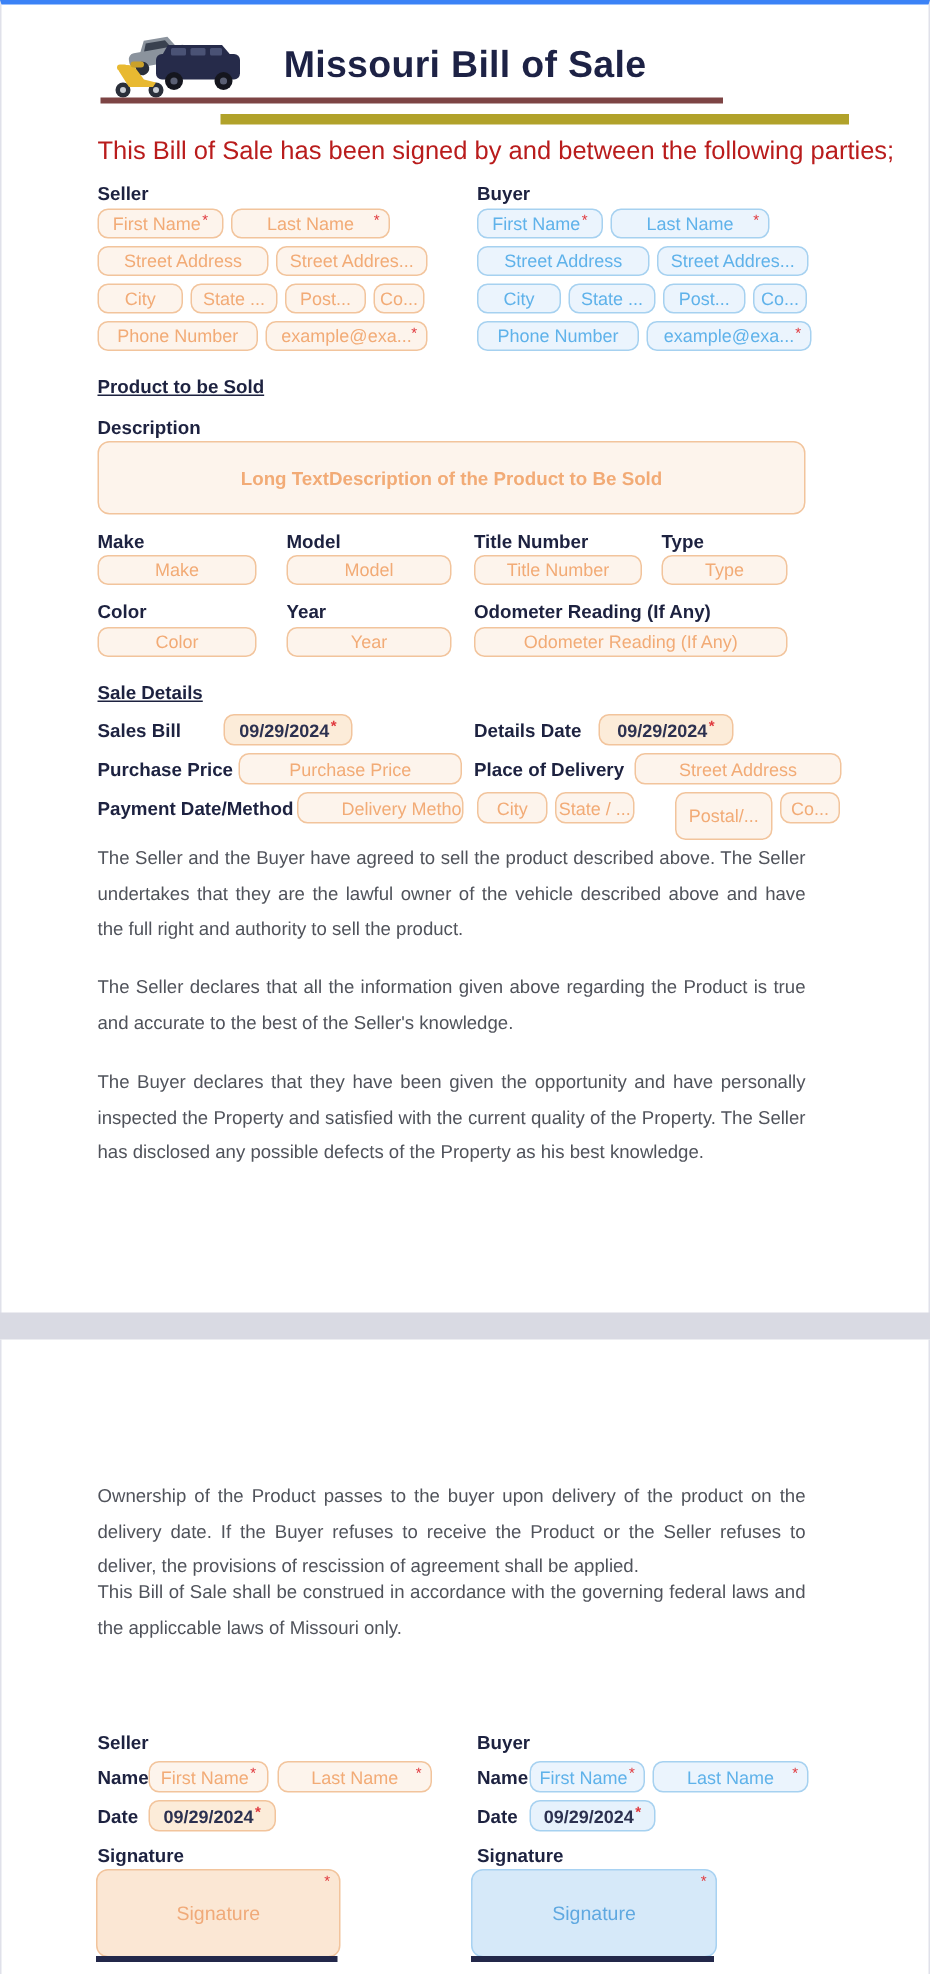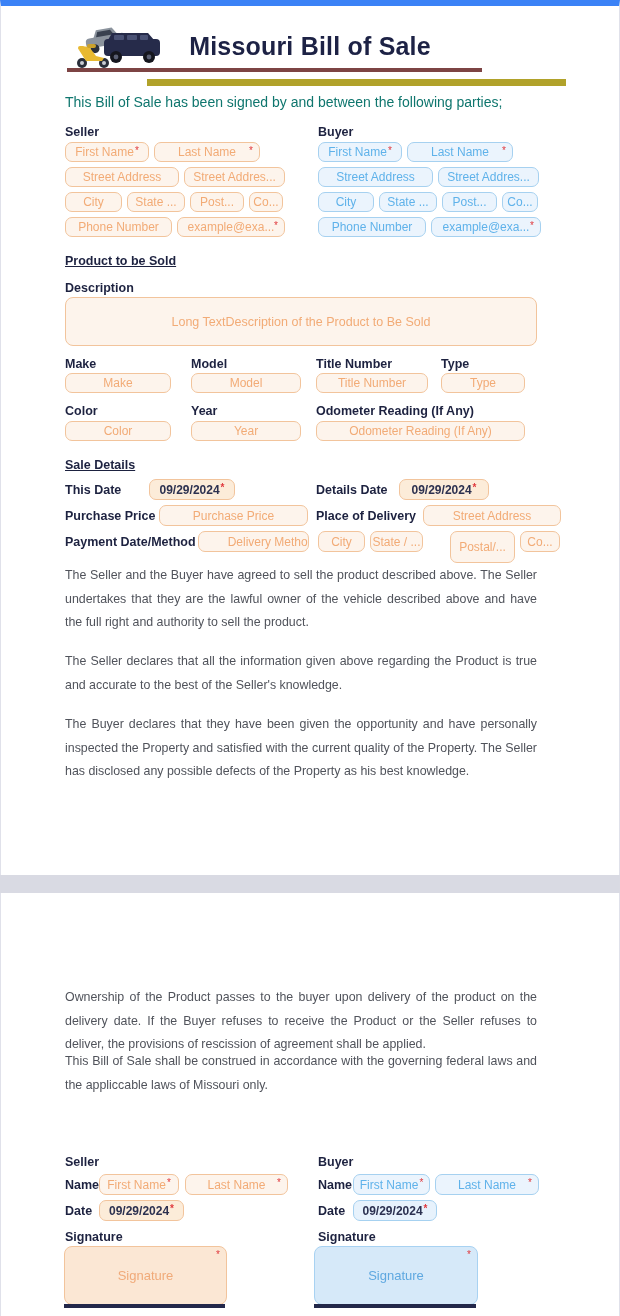--- a/index.html
+++ b/index.html
@@ -5,51 +5,51 @@
   html,body{margin:0;padding:0;background:#eceef2;}
   .canvas{
     position:relative;width:620px;height:1316px;margin:0 auto;
     background:#d9dae3;font-family:"Liberation Sans",sans-serif;
     overflow:hidden;
   }
   .page{
     position:absolute;left:0;width:618px;background:#ffffff;
     border-left:1px solid #e0e1ea;border-right:1px solid #e0e1ea;
   }
-  #page1{top:0;height:875px;border-top:6px solid #3b82f6;}
+  #page1{top:0;height:875px;border-top:3px solid #3b82f6;}
   #page2{top:893px;height:423px;}
   .pagebreak{position:absolute;top:875px;left:0;width:620px;height:18px;background:#d9dae3;}
 
   .abs{position:absolute;box-sizing:border-box;}
   .title{
     left:0;right:0;top:26px;text-align:center;
     font-size:25px;font-weight:700;color:#1d2245;letter-spacing:.2px;
   }
   .bar-maroon{left:66px;top:62px;width:415px;height:4px;background:#7d4444;}
   .bar-olive{left:146px;top:73px;width:419px;height:7px;background:#b1a22a;}
 
-  .body-text{font-size:14px;color:#0f766e;}
+  .body-text{font-size:17px;color:#b91c1c;}
   .para{left:64px;width:472px;text-align:justify;line-height:23.5px;font-size:12.4px;color:#50535b;}
   .lbl{font-size:12.5px;font-weight:700;color:#1d2240;white-space:nowrap;}
   .heading{text-decoration:underline;}
 
   .fld{
     box-sizing:border-box;height:20px;border-radius:7px;
     border:1.5px solid #f2c49c;background:#fdf4ec;color:#f2ab76;
     font-size:12px;display:flex;align-items:center;justify-content:center;
     white-space:nowrap;overflow:hidden;position:absolute;
   }
   .fld.blue{border-color:#a6d1f0;background:#ebf4fd;color:#5fb2ea;}
   .fld.date{background:#fcecd9;color:#2c3150;font-weight:700;}
   .fld.date.blue{background:#e7f2fc;color:#2c3150;}
   .req{color:#e0393e;font-size:10px;line-height:1;align-self:flex-start;margin-top:3px;margin-left:1px;}
   .req.corner{position:absolute;top:3px;right:6px;margin:0;}
   .textarea{
     border-radius:8px;border:1.5px solid #f2c49c;background:#fdf4ec;color:#f2ab76;
-    font-size:12.5px;display:flex;align-items:center;justify-content:center;position:absolute;
+    font-size:12.5px;display:flex;align-items:center;justify-content:center;position:absolute;font-weight:bold;
   }
   .sigbox{
     position:absolute;border-radius:8px;border:1.5px solid #f2c49c;background:#fbe7d4;
     color:#f0aa79;font-size:13px;display:flex;align-items:center;justify-content:center;
   }
   .sigbox.blue{border-color:#a8d2f2;background:#d6e9f9;color:#5fa8e0;}
   .sigbar{position:absolute;height:4px;background:#23284a;}
 </style>
 </head>
 <body>
@@ -201,21 +201,21 @@
       </div>
     <div class="fld" style="left:190px;top:415px;width:110px;">
         <span>Year</span>
       </div>
     <div class="fld" style="left:315px;top:415px;width:209px;">
         <span>Odometer Reading (If Any)</span>
       </div>
 
     <div class="abs lbl heading" style="left:64px;top:452px;">Sale Details</div>
 
-    <div class="abs lbl" style="left:64px;top:477px;">This Date</div>
+    <div class="abs lbl" style="left:64px;top:477px;">Sales Bill</div>
     <div class="fld date" style="left:148px;top:473px;width:86px;height:21px;">
         <span>09/29/2024</span>
         <span class="req">*</span>
       </div>
     <div class="abs lbl" style="left:315px;top:477px;">Details Date</div>
     <div class="fld date" style="left:398px;top:473px;width:90px;height:21px;">
         <span>09/29/2024</span>
         <span class="req">*</span>
       </div>
 

